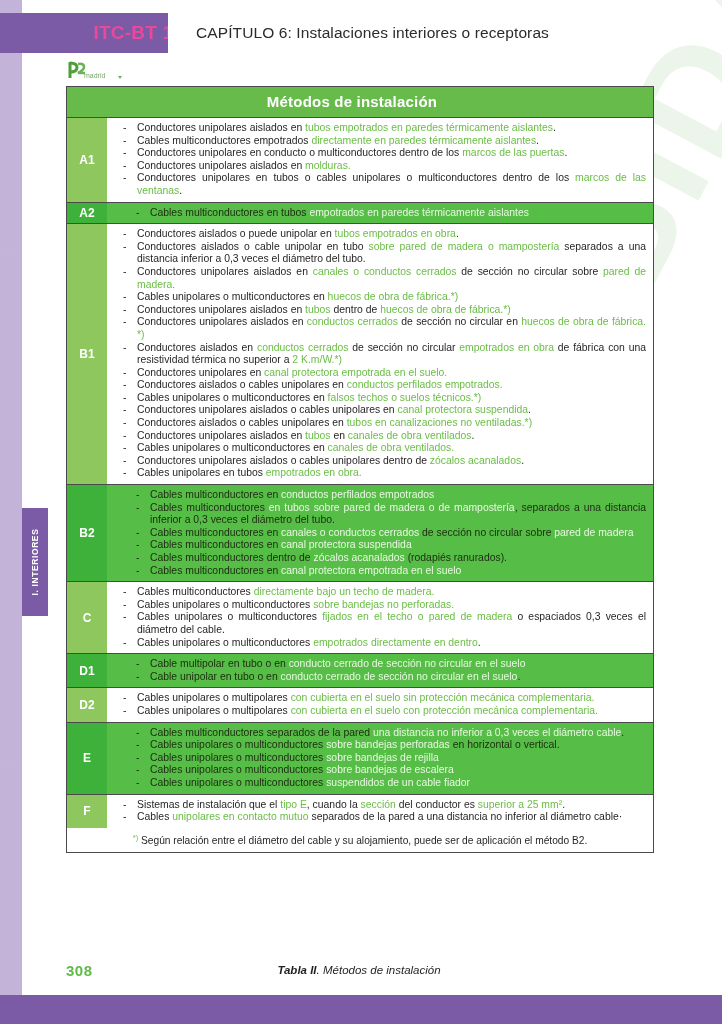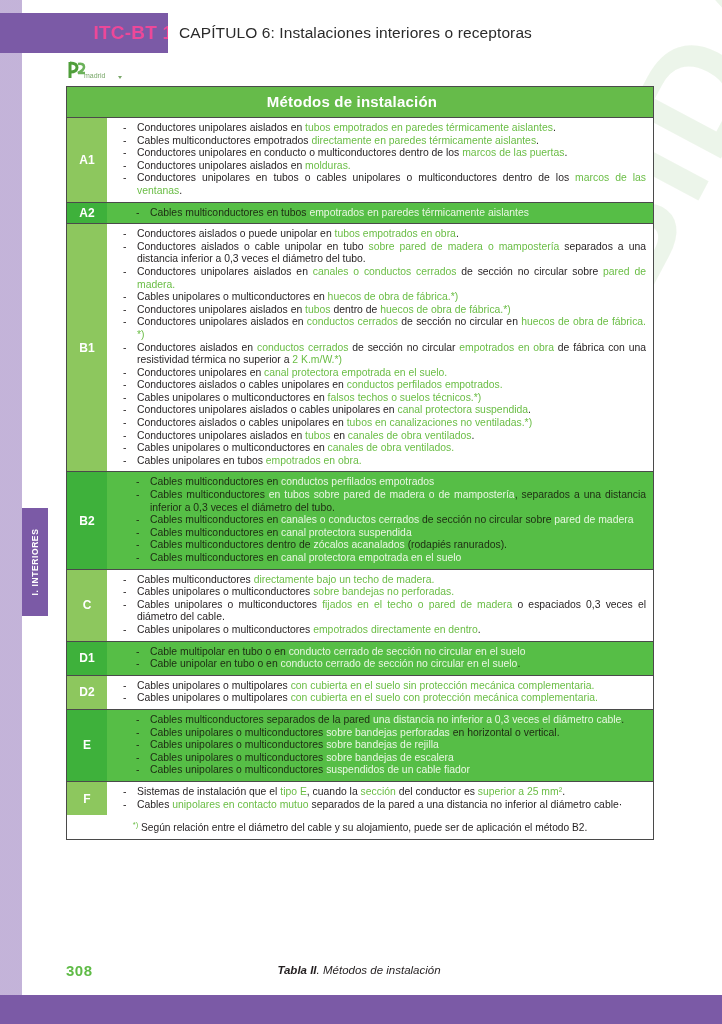--- a/index.html
+++ b/index.html
@@ -74,21 +74,21 @@
   }
   .header-title-box {
     position: absolute;
     left: 168px;
     top: 13px;
     right: 0;
     height: 40px;
     background: #ffffff;
     display: flex;
     align-items: center;
-    padding-left: 11px;
+    padding-left: 28px;
     box-sizing: border-box;
   }
   .header-title {
     color: #2b2b2b;
     font-size: 15.5px;
     letter-spacing: .1px;
   }
 
   
   .logo {
@@ -307,20 +307,21 @@
             <span class="itm"><span>Conductores unipolares aislados en </span><span class="hl">tubos</span><span> dentro de </span><span class="hl">huecos de obra de fábrica.*)</span></span>
             <span class="itm"><span>Conductores unipolares aislados en </span><span class="hl">conductos cerrados</span><span> de sección no circular en </span><span class="hl">huecos de obra de fábrica. *)</span></span>
             <span class="itm"><span>Conductores aislados en </span><span class="hl">conductos cerrados</span><span> de sección no circular </span><span class="hl">empotrados en obra</span><span> de fábrica con una resistividad térmica no superior a </span><span class="hl">2 K.m/W.*)</span></span>
             <span class="itm"><span>Conductores unipolares en </span><span class="hl">canal protectora empotrada en el suelo.</span></span>
             <span class="itm"><span>Conductores aislados o cables unipolares en </span><span class="hl">conductos perfilados empotrados.</span></span>
             <span class="itm"><span>Cables unipolares o multiconductores en </span><span class="hl">falsos techos o suelos técnicos.*)</span></span>
             <span class="itm"><span>Conductores unipolares aislados o cables unipolares en </span><span class="hl">canal protectora suspendida</span><span>.</span></span>
             <span class="itm"><span>Conductores aislados o cables unipolares en </span><span class="hl">tubos en canalizaciones no ventiladas.*)</span></span>
             <span class="itm"><span>Conductores unipolares aislados en </span><span class="hl">tubos</span><span> en </span><span class="hl">canales de obra ventilados</span><span>.</span></span>
             <span class="itm"><span>Cables unipolares o multiconductores en </span><span class="hl">canales de obra ventilados.</span></span>
+            <span class="itm"><span>Conductores unipolares aislados o cables unipolares dentro de </span><span class="hl">zócalos acanalados</span><span>.</span></span>
             <span class="itm"><span>Cables unipolares en tubos </span><span class="hl">empotrados en obra.</span></span>
           </div>
         </div>
         <div class="row green">
           <div class="row-label">B2</div>
           <div class="row-body">
             <span class="itm"><span>Cables multiconductores en </span><span class="hl">conductos perfilados empotrados</span></span>
             <span class="itm"><span>Cables multiconductores </span><span class="hl">en tubos sobre pared de madera o de mampostería</span><span>, separados a una distancia inferior a 0,3 veces el diámetro del tubo.</span></span>
             <span class="itm"><span>Cables multiconductores en </span><span class="hl">canales o conductos cerrados</span><span> de sección no circular sobre </span><span class="hl">pared de madera</span></span>
             <span class="itm"><span>Cables multiconductores en </span><span class="hl">canal protectora suspendida</span></span>

